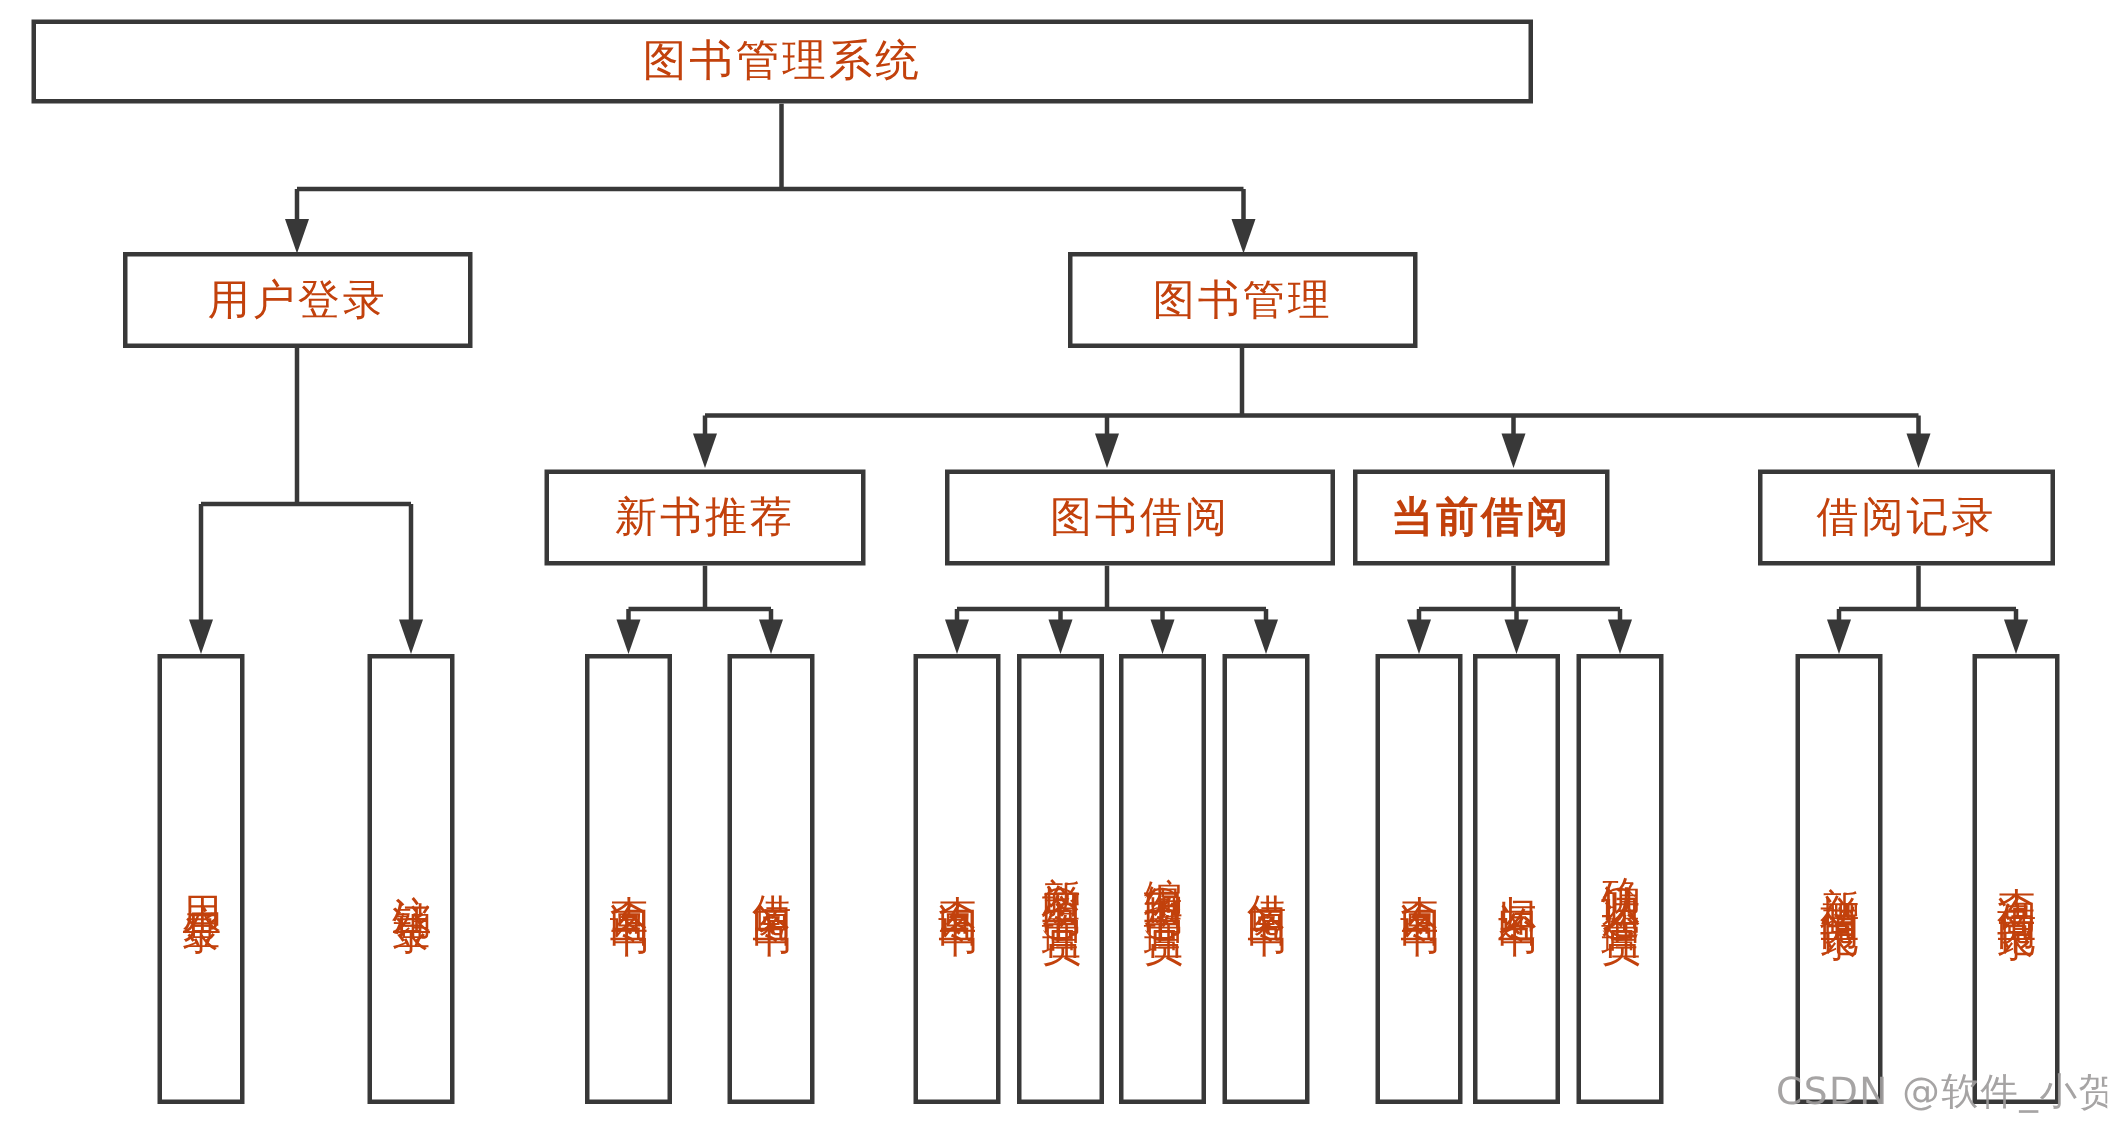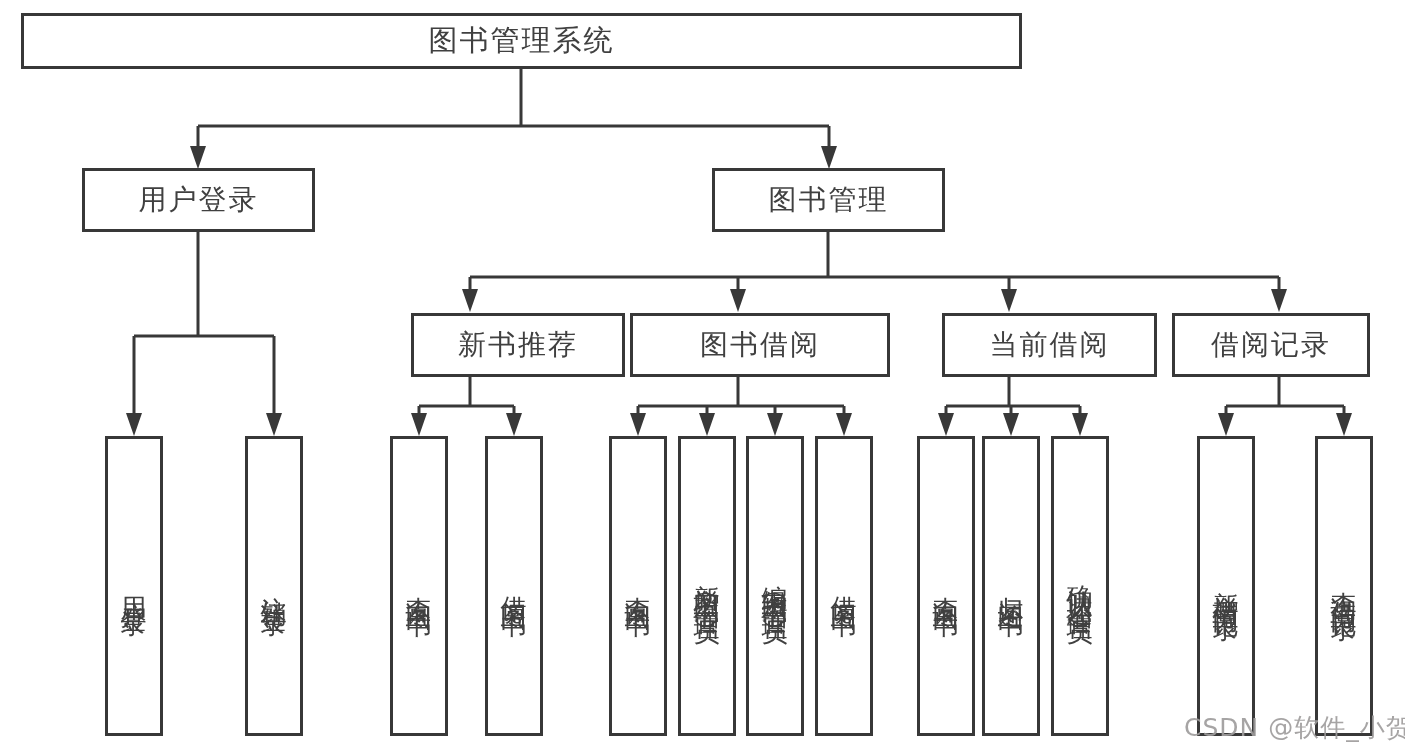--- a/index.html
+++ b/index.html
@@ -9,21 +9,21 @@
     background:#ffffff;
     font-family:"DejaVu Sans","Liberation Sans",sans-serif;
     overflow:hidden;
   }
   .wires{position:absolute;left:0;top:0;z-index:1;}
   .box{
     position:absolute;
     box-sizing:border-box;
     background:#ffffff;
     border:3px solid #383838;
-    color:#404040;
+    color:#c2410c;
     display:flex;align-items:center;justify-content:center;
     z-index:2;
     line-height:1.15;
   }
   .h{font-size:28px;letter-spacing:2px;white-space:nowrap;}
   .root{font-size:29px;letter-spacing:2px;}
   .v{
     writing-mode:vertical-rl;
     text-orientation:mixed;
     font-size:26px;
@@ -83,23 +83,23 @@
       <polygon points="1218,413 1234,413 1226,436"></polygon>
       <polygon points="1336,413 1352,413 1344,436"></polygon>
     </g>
   </svg>
 
   <div class="box h root" style="left:21px;top:13px;width:1001px;height:56px;">图书管理系统</div>
 
   <div class="box h" style="left:82px;top:168px;width:233px;height:64px;">用户登录</div>
   <div class="box h" style="left:712px;top:168px;width:233px;height:64px;">图书管理</div>
 
-  <div class="box h" style="left:363px;top:313px;width:214px;height:64px;margin-left:48px;">新书推荐</div>
+  <div class="box h" style="left:363px;top:313px;width:214px;height:64px;">新书推荐</div>
   <div class="box h" style="left:630px;top:313px;width:260px;height:64px;">图书借阅</div>
-  <div class="box h" style="left:942px;top:313px;width:215px;height:64px;">当前借阅</div>
+  <div class="box h" style="left:902px;top:313px;width:171px;height:64px;font-weight:bold;">当前借阅</div>
   <div class="box h" style="left:1172px;top:313px;width:198px;height:64px;">借阅记录</div>
 
   <div class="box v" style="left:105px;top:436px;width:58px;height:300px;">用户登录</div>
   <div class="box v" style="left:245px;top:436px;width:58px;height:300px;">注销登录</div>
 
   <div class="box v" style="left:390px;top:436px;width:58px;height:300px;">查询图书</div>
   <div class="box v" style="left:485px;top:436px;width:58px;height:300px;">借阅图书</div>
 
   <div class="box v" style="left:609px;top:436px;width:58px;height:300px;">查询图书</div>
   <div class="box v" style="left:678px;top:436px;width:58px;height:300px;">新增图书（管理员）</div>

